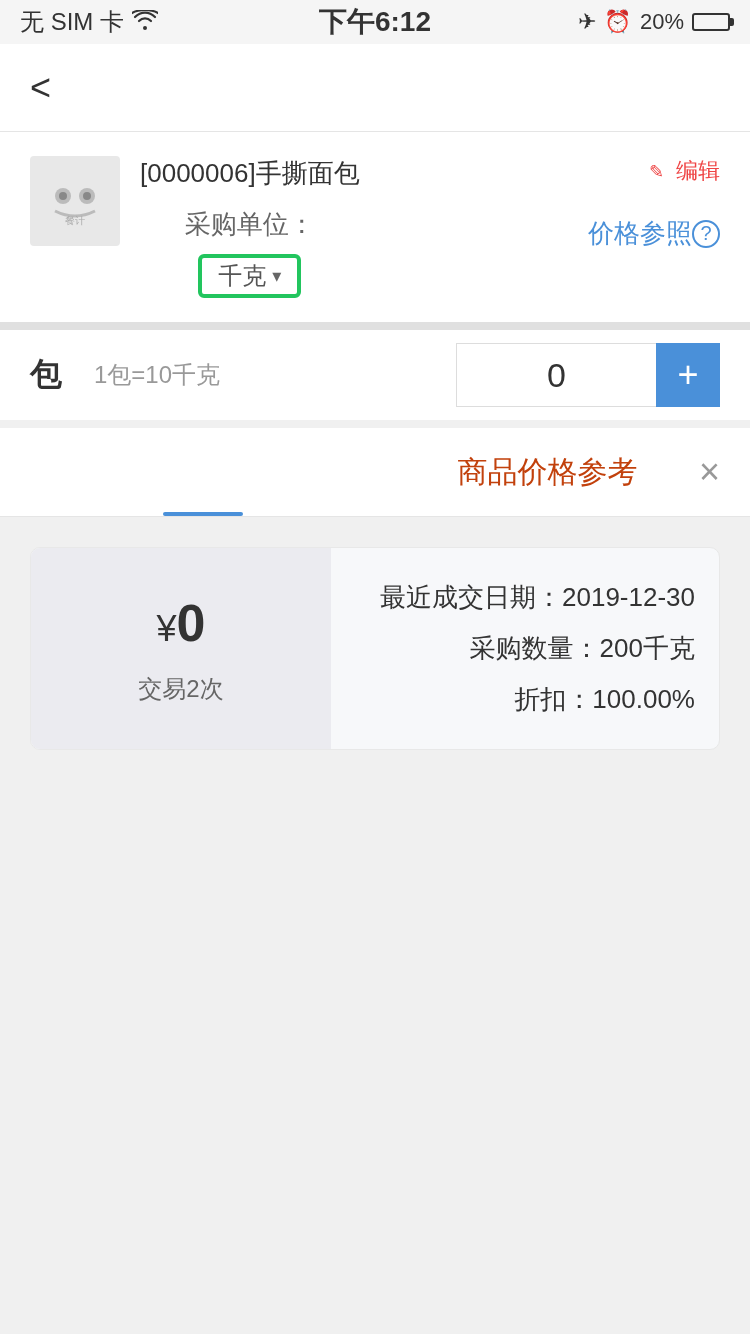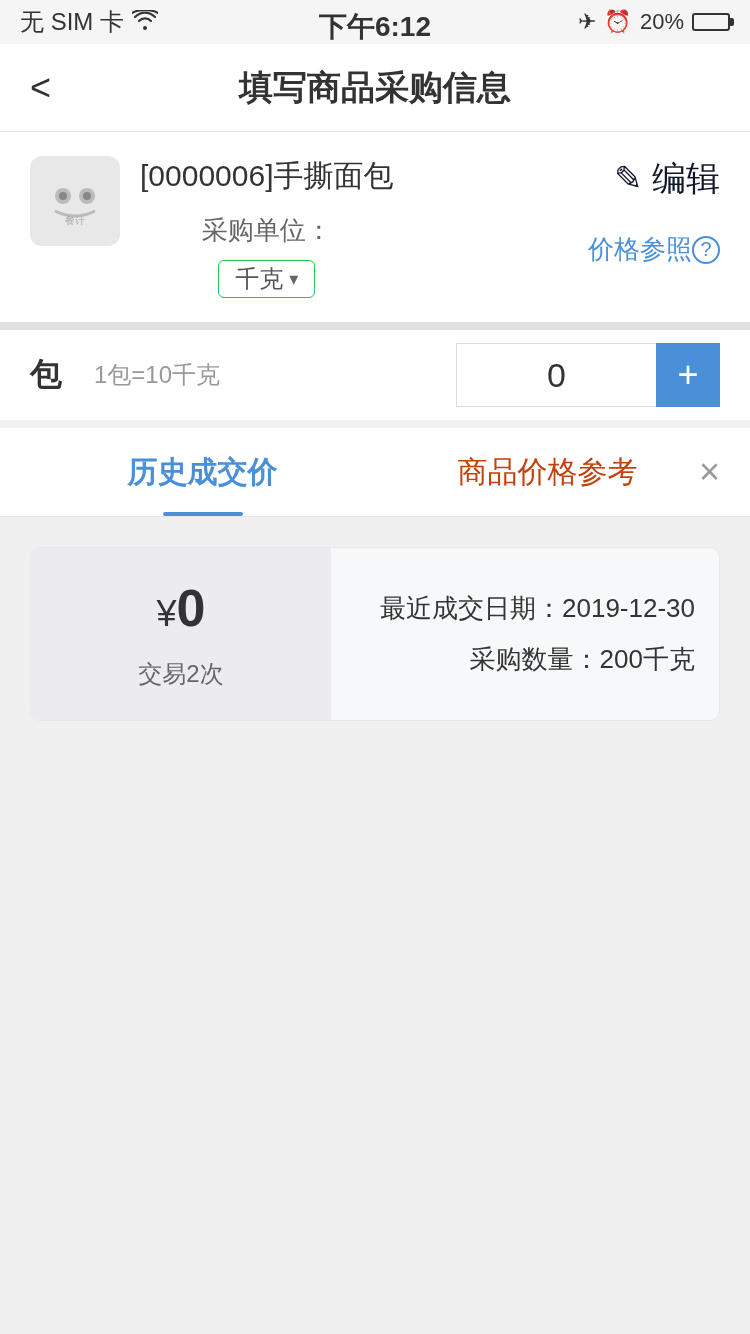--- a/index.html
+++ b/index.html
@@ -12,20 +12,21 @@
       font-size: 28px;
       color: #333;
     }
 
     
     .status-bar {
       width: 750px;
       height: 44px;
       background: #f5f5f5;
       display: flex;
+      align-items: center;
       justify-content: space-between;
       padding: 8px 20px;
       font-size: 24px;
       font-weight: 500;
     }
     .status-left {
       display: flex;
       align-items: center;
       gap: 8px;
       font-size: 24px;
@@ -111,64 +112,65 @@
     }
     .product-left {
       display: flex;
       align-items: flex-start;
       gap: 20px;
     }
     .product-thumb {
       width: 90px;
       height: 90px;
       background: #e8e8e8;
-      border-radius: 12px;
+      border-radius: 4px;
       display: flex;
       align-items: center;
       justify-content: center;
       font-size: 36px;
       color: #999;
       flex-shrink: 0;
     }
     .product-info {
       display: flex;
       flex-direction: column;
       gap: 16px;
     }
     .product-name {
-      font-size: 30px;
+      font-size: 26px;
       font-weight: 500;
       color: #333;
     }
     .product-unit-row {
       display: flex;
       align-items: center;
       gap: 12px;
       font-size: 26px;
       color: #666;
       flex-direction: column;
     }
     .unit-badge {
       display: flex;
       align-items: center;
-      border: 1px solid #22c55e;
+      border: 4px solid #22c55e;
       border-radius: 6px;
       padding: 2px 16px;
       font-size: 24px;
       color: #555;
       gap: 6px;
     }
     .unit-badge .arrow {
       font-size: 18px;
       color: #666;
     }
     .edit-link {
-      font-size: 34px;
-      color: #0f172a;
-      cursor: pointer;
+      font-size: 22px;
+      color: #ef4444;
+      cursor: pointer;
+      font-family: Liberation Mono, monospace;
     }
     .price-ref-link {
       font-size: 26px;
       color: #4a90d9;
       cursor: pointer;
       display: flex;
       align-items: center;
     }
     .product-actions {
       display: flex;
@@ -369,21 +371,20 @@
     <span>⏰</span>
     <span>20%</span>
     <span class="battery-icon">
       <span class="battery-body"><span class="battery-fill"></span></span>
     </span>
   </div>
 </div>
 
 <div class="nav-bar">
   <span class="nav-back">&lt;</span>
-  <span class="nav-title">填写商品采购信息</span>
 </div>
 
 <div class="product-card">
   <div class="product-header">
     <div class="product-left">
       <div class="product-thumb">
         <svg width="60" height="50" viewBox="0 0 60 50" fill="none">
 
           <circle cx="18" cy="20" r="8" fill="#bbb"></circle>
           <circle cx="42" cy="20" r="8" fill="#bbb"></circle>
@@ -430,21 +431,20 @@
     <input class="quantity-input" type="text" value="0" style="">
     <button class="qty-plus-btn">+</button>
   </div>
 </div>
 
 <div class="main-content">
 
   <div class="tabs-section">
     <div class="tabs-row">
       <div class="tab-item active">
-        <span>历史成交价</span>
         <div class="tab-underline"></div>
       </div>
       <div class="tab-item">
         <span>商品价格参考</span>
       </div>
       <span class="tab-close">×</span>
     </div>
   </div>
 
   <div class="history-card">
@@ -454,15 +454,18 @@
       </div>
       <div class="history-count">交易2次</div>
     </div>
     <div class="history-right">
       <div class="history-detail-row">
         <span>最近成交日期：</span><span>2019-12-30</span>
       </div>
       <div class="history-detail-row">
         <span>采购数量：</span><span>200千克</span>
       </div>
+      <div class="history-detail-row">
+        <span>折扣：</span><span>100.00%</span>
+      </div>
     </div>
   </div>
 </div>
 
 </body></html>

